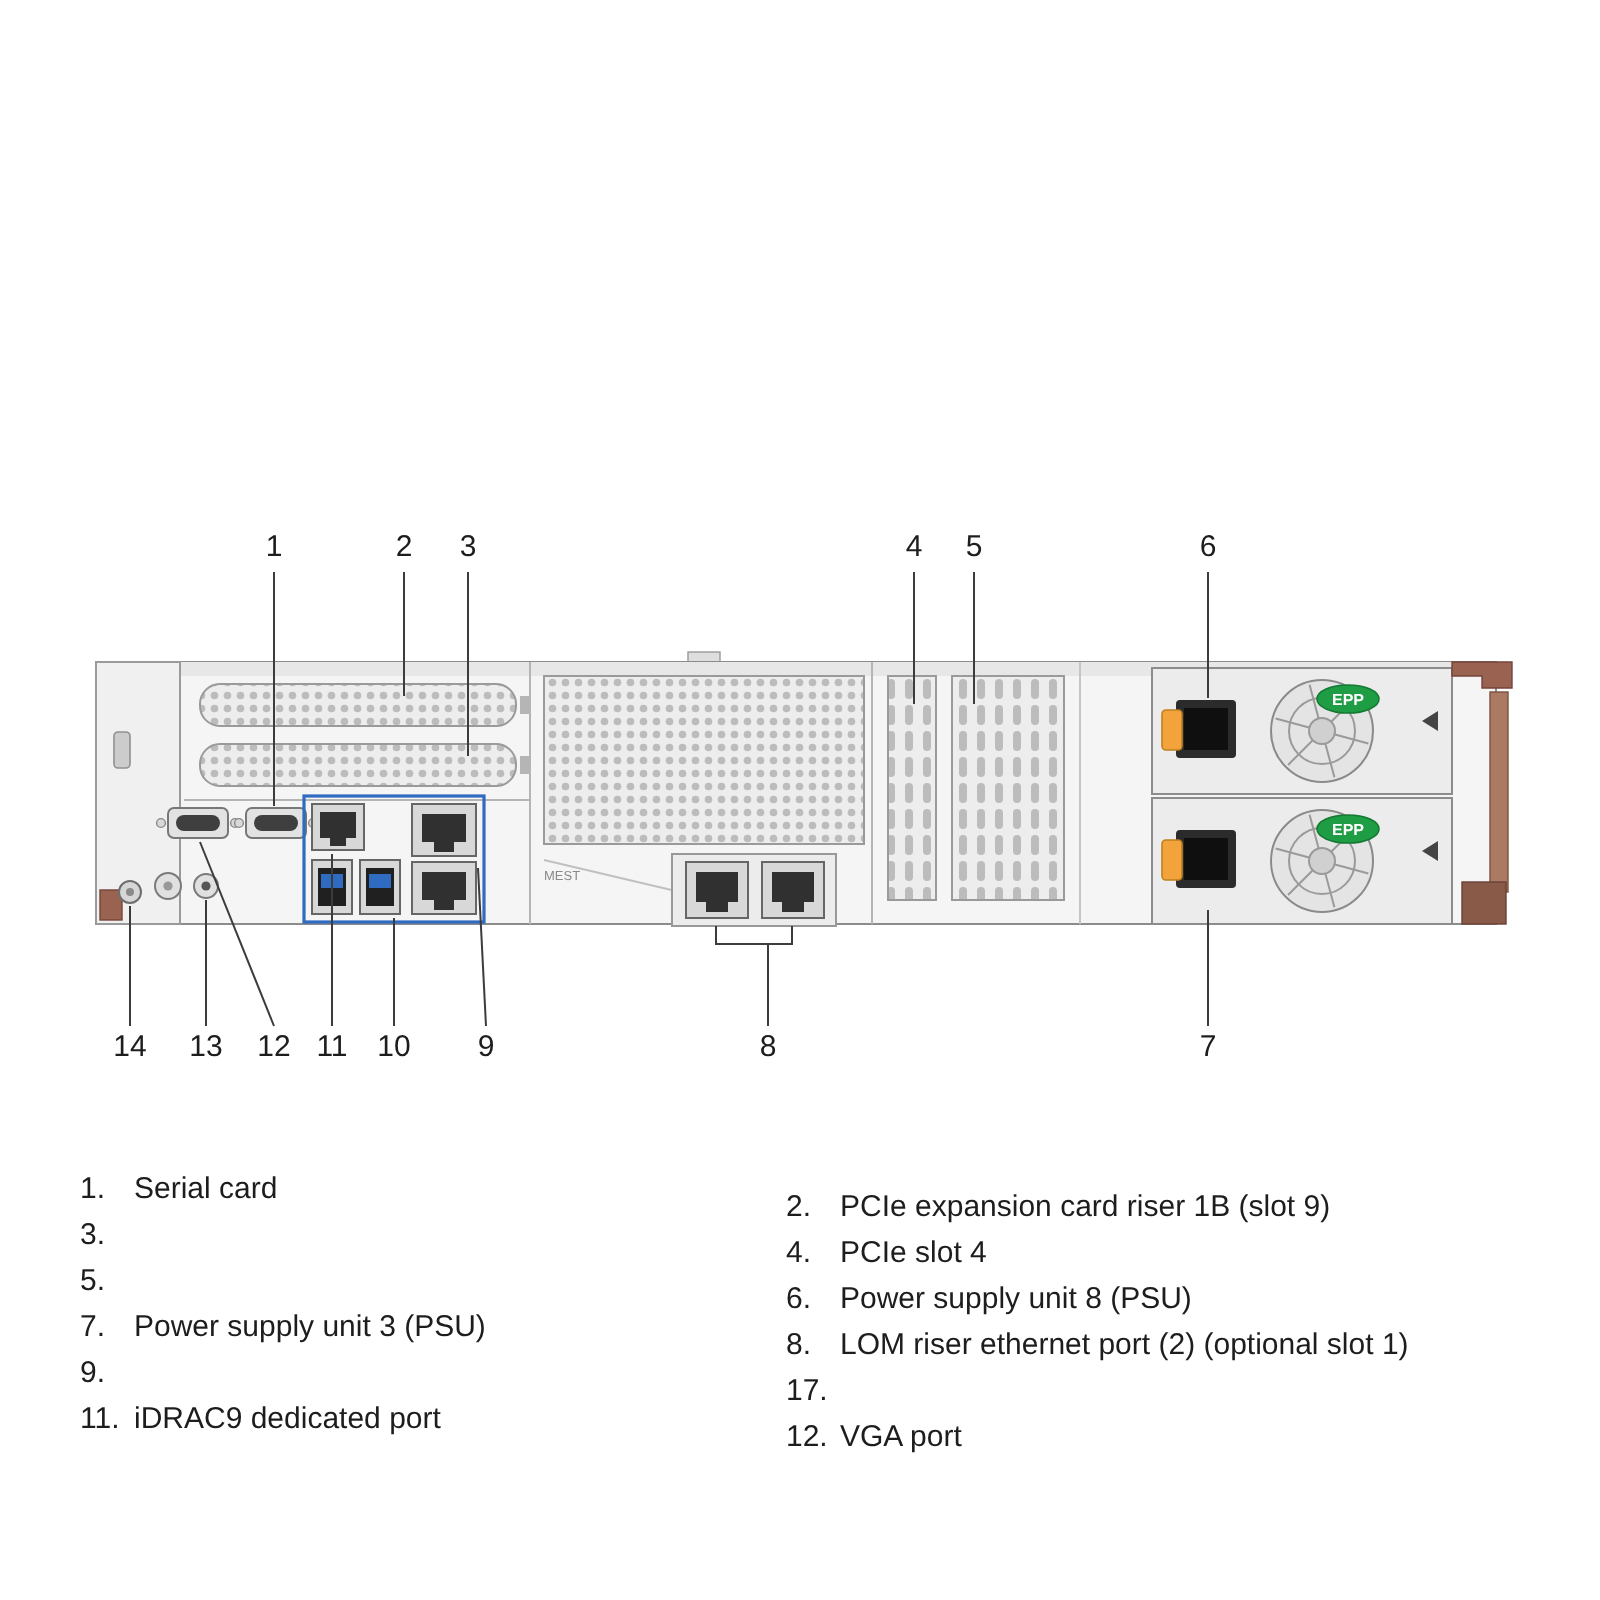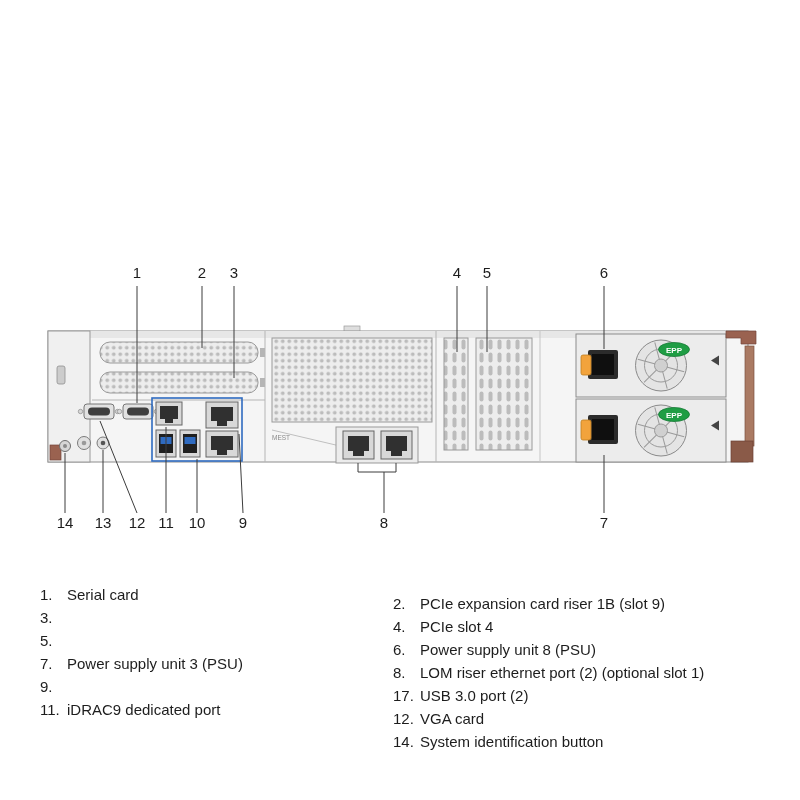--- a/index.html
+++ b/index.html
@@ -253,26 +253,21 @@
       <div class="row">
         <span class="num">6.</span>
         <span class="txt">Power supply unit 8 (PSU)</span>
       </div>
       <div class="row">
         <span class="num">8.</span>
         <span class="txt">LOM riser ethernet port (2) (optional slot 1)</span>
       </div>
       <div class="row">
         <span class="num">17.</span>
-        <span class="txt">USB 3.0 port (2)</span>
       </div>
       <div class="row">
         <span class="num">12.</span>
-        <span class="txt">VGA card</span>
-      </div>
-      <div class="row">
-        <span class="num">14.</span>
-        <span class="txt">System identification button</span>
+        <span class="txt">VGA port</span>
       </div>
     </div>
   </div>
 
 </div>
 
 </body></html>

